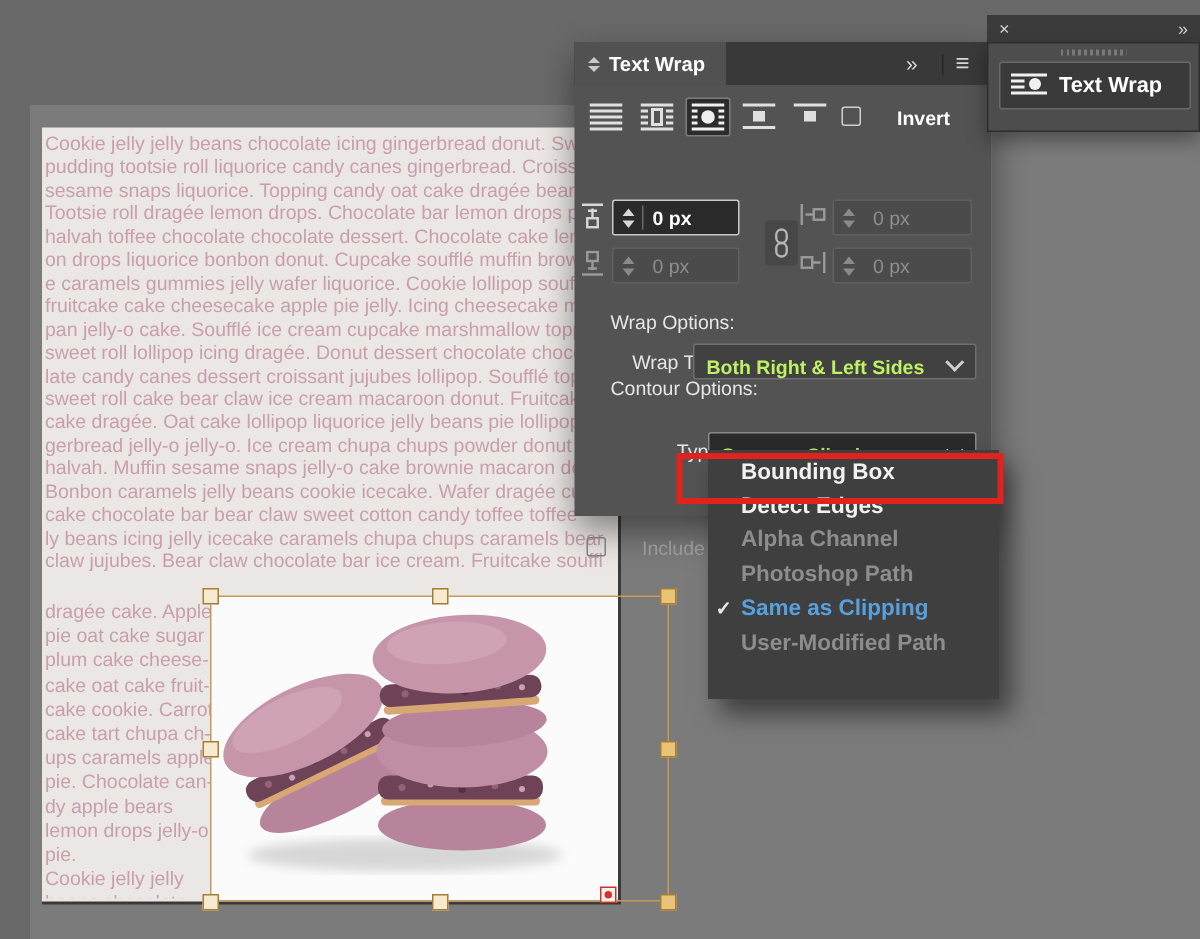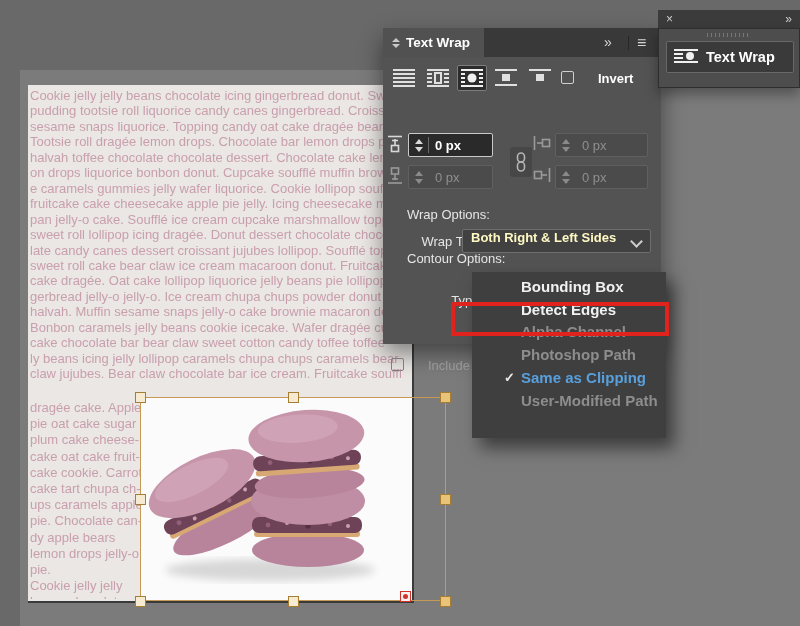--- a/index.html
+++ b/index.html
@@ -40,26 +40,26 @@
   .field{height:24px;border-radius:2px;display:flex;align-items:center;box-sizing:border-box;}
   .field.on{background:#2a2a2a;border:1px solid #c9c9c9;color:#fff;font-weight:bold;}
   .field.off{background:#4b4b4b;border:1px solid #606060;color:#8f8f8f;}
   .stepper{width:19px;display:flex;flex-direction:column;align-items:center;gap:3px;}
   .st-up{width:0;height:0;border-left:4px solid transparent;border-right:4px solid transparent;border-bottom:5px solid #d8d8d8;}
   .st-dn{width:0;height:0;border-left:4px solid transparent;border-right:4px solid transparent;border-top:5px solid #d8d8d8;}
   .off .st-up{border-bottom-color:#8a8a8a;}.off .st-dn{border-top-color:#8a8a8a;}
   .field .sep{width:1px;height:16px;background:#6a6a6a;margin-right:6px;}
   .field span{font-size:13px;text-align:center;}
   .plabel{color:#e6e6e6;font-size:13px;margin-left:17px;}
-  .select{height:24px;border-radius:2px;box-sizing:border-box;display:flex;align-items:flex-start;padding-left:8px;color:#fef9c3;font-weight:bold;font-size:13px;}
+  .select{height:24px;border-radius:2px;box-sizing:border-box;display:flex;align-items:flex-end;padding-left:8px;color:#bef264;font-weight:bold;font-size:13px;}
   .select.norm{background:#414141;border:1px solid #6e6e6e;}
   .select.open{background:#2b2b2b;border:1px solid #8a8a8a;}
   .sel-chev{position:absolute;right:9px;top:7px;width:7px;height:7px;border-right:2px solid #cfcfcf;border-bottom:2px solid #cfcfcf;transform:rotate(45deg);}
   
-  #contour-menu{left:472px;top:272px;width:194px;height:166px;background:#3f3f3f;box-shadow:8px 10px 16px rgba(0,0,0,.5);padding-top:3px;box-sizing:border-box;padding-left:27px;}
+  #contour-menu{left:472px;top:300px;width:194px;height:166px;background:#3f3f3f;box-shadow:8px 10px 16px rgba(0,0,0,.5);padding-top:3px;box-sizing:border-box;}
   .mi{height:22.8px;display:flex;align-items:center;padding-left:22px;font-size:15px;font-weight:bold;color:#f1f1f1;position:relative;}
   .mi.dis{color:#8d8d8d;}
   .mi.chk{color:#58a0dd;}
   .mi .check{position:absolute;left:5px;font-size:13px;color:#e8e8e8;font-weight:bold;}
   #red-box{left:451px;top:302px;width:218px;height:34px;border:4px solid #e0231c;box-sizing:border-box;z-index:60;}
   
   #mini-head{left:658px;top:10px;width:142px;height:18px;background:#3b3b3b;display:flex;align-items:center;justify-content:space-between;padding:0 8px;box-sizing:border-box;}
   #mini-head span{color:#cfcfcf;font-size:12px;}
   #mini-body{left:658px;top:28px;width:142px;height:60px;background:#4d4d4d;border:1px solid #2e2e2e;box-sizing:border-box;box-shadow:0 6px 12px rgba(0,0,0,.35);}
   #gripper{position:absolute;left:48px;top:4px;width:44px;height:4px;
@@ -87,21 +87,21 @@
         <div>fruitcake cake cheesecake apple pie jelly. Icing cheesecake ma</div>
         <div>pan jelly-o cake. Soufflé ice cream cupcake marshmallow toppi</div>
         <div>sweet roll lollipop icing dragée. Donut dessert chocolate choco</div>
         <div>late candy canes dessert croissant jujubes lollipop. Soufflé topp</div>
         <div>sweet roll cake bear claw ice cream macaroon donut. Fruitcake</div>
         <div>cake dragée. Oat cake lollipop liquorice jelly beans pie lollipop</div>
         <div>gerbread jelly-o jelly-o. Ice cream chupa chups powder donut p</div>
         <div>halvah. Muffin sesame snaps jelly-o cake brownie macaron des</div>
         <div>Bonbon caramels jelly beans cookie icecake. Wafer dragée cu</div>
         <div>cake chocolate bar bear claw sweet cotton candy toffee toffee</div>
-        <div>ly beans icing jelly lollipop caramels chupa chups caramels bear</div>
+        <div>ly beans icing jelly icecake caramels chupa chups caramels bear</div>
         <div>claw jujubes. Bear claw chocolate bar ice cream. Fruitcake souffl</div>
       </div>
     <div class="abs ipsum" id="col-text">
         <div>dragée cake. Apple</div>
         <div>pie oat cake sugar</div>
         <div>plum cake cheese-</div>
         <div>cake oat cake fruit-</div>
         <div>cake cookie. Carrot</div>
         <div>cake tart chupa ch-</div>
         <div>ups caramels apple</div>

